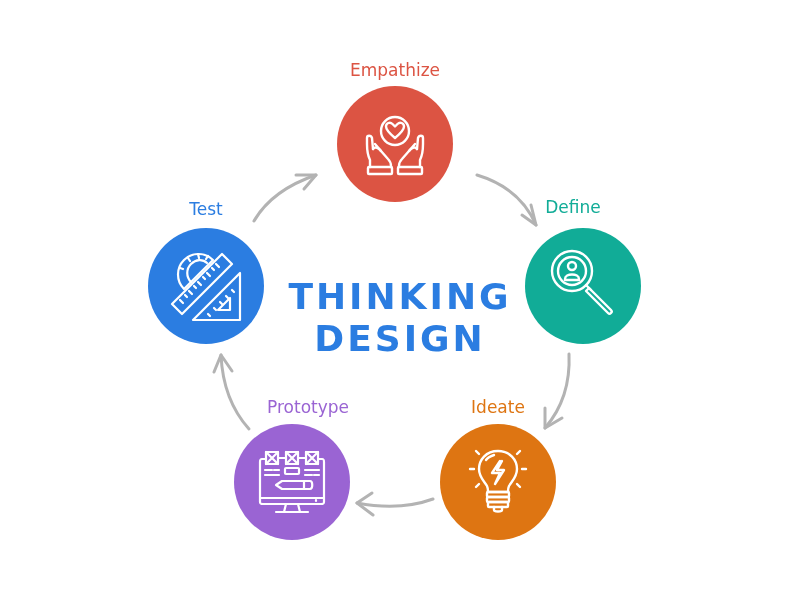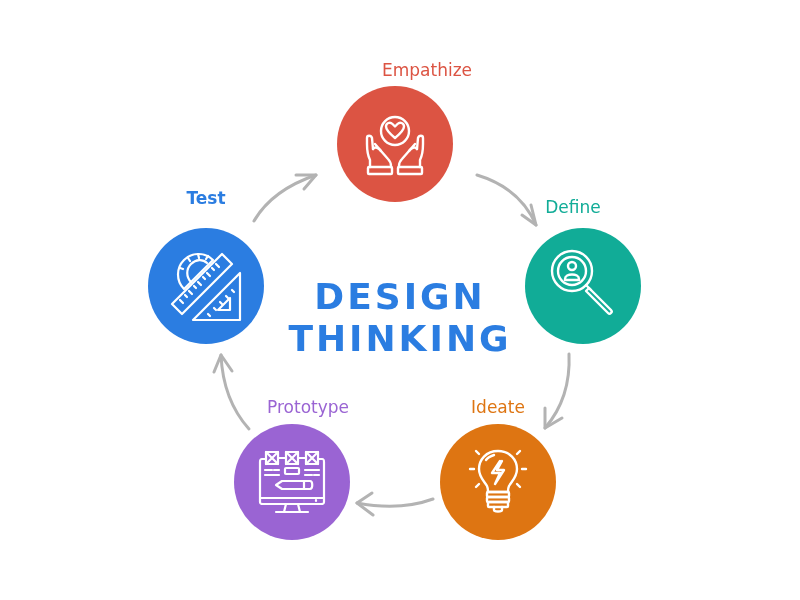--- a/index.html
+++ b/index.html
@@ -90,25 +90,25 @@
       <path d="M372 493 L357 503 L373 515"></path>
     </g>
 
     <g>
       <path d="M249 429 Q 223 400 221 355"></path>
       <path d="M214 372 L221 355 L232 371"></path>
     </g>
   </svg>
 
   <div class="title">
+    <span>THINKING</span>
     <span>DESIGN</span>
-    <span>THINKING</span>
-  </div>
-
-  <div class="label" style="left:395px; top:60px; color:#dc5443;margin-left:32px;">Empathize</div>
+  </div>
+
+  <div class="label" style="left:395px; top:60px; color:#dc5443;">Empathize</div>
   <div class="step" style="left:337px; top:86px;">
     <div class="circle" style="background:#dc5443;">
       <svg viewBox="0 0 116 116" fill="none" stroke="#ffffff" stroke-width="2.4" stroke-linejoin="round" stroke-linecap="round">
         <circle cx="58" cy="45" r="14"></circle>
         <path d="M58 52 C 52 47 49 44 49 40.5 C 49 37 53 35.5 55.5 38 L58 40.5 L60.5 38 C 63 35.5 67 37 67 40.5 C 67 44 64 47 58 52 Z"></path>
 
         <path d="M33 81 L33 74 C 31 70 30 64 30 58 L30 52 C 30 49 34 49 35 52 L36 63"></path>
         <path d="M36 63 C 38 60 42 62 44 65 L51 73 C 53 75 54 77 54 80 L54 81"></path>
         <path d="M38 58 L44 65"></path>
         <rect x="31" y="81" width="24" height="7" rx="1"></rect>
@@ -174,21 +174,21 @@
         <path d="M71 46 L85 46 M71 51 L78 51 M80 51 L85 51"></path>
         <path d="M42 61 L48 57 L76 57 C 79 57 79 65 76 65 L48 65 Z"></path>
         <path d="M70 57 L70 65"></path>
         <path d="M82 76 L82 77"></path>
         <path d="M52 80 L50 88 M64 80 L66 88"></path>
         <path d="M42 88 L74 88"></path>
       </svg>
     </div>
   </div>
 
-  <div class="label" style="left:206px; top:188px; color:#2b7de1;font-weight:bold;">Test</div>
+  <div class="label" style="left:206px; top:199px; color:#2b7de1;">Test</div>
   <div class="step" style="left:148px; top:228px;">
     <div class="circle" style="background:#2b7de1;">
       <svg viewBox="0 0 116 116" fill="none" stroke="#ffffff" stroke-width="2.2" stroke-linejoin="round" stroke-linecap="round">
 
         <path d="M36 61 C 28 53 28 40 36 32 C 44 24 57 24 65 32 Z"></path>
         <path d="M43 54 C 38 49 38 41 43 36 C 48 31 55 31 59 35"></path>
         <path d="M50 26 L51 30 M60 28 L58 31 M40 30 L42 33 M32 40 L35 41"></path>
 
         <path d="M24 76 L74 26 L84 36 L34 86 Z"></path>
         <path d="M32 72 L35 75 M37 67 L39 69 M41 63 L44 66 M46 58 L48 60 M50 54 L53 57 M55 49 L57 51 M59 45 L62 48 M64 40 L66 42 M68 36 L71 39"></path>

